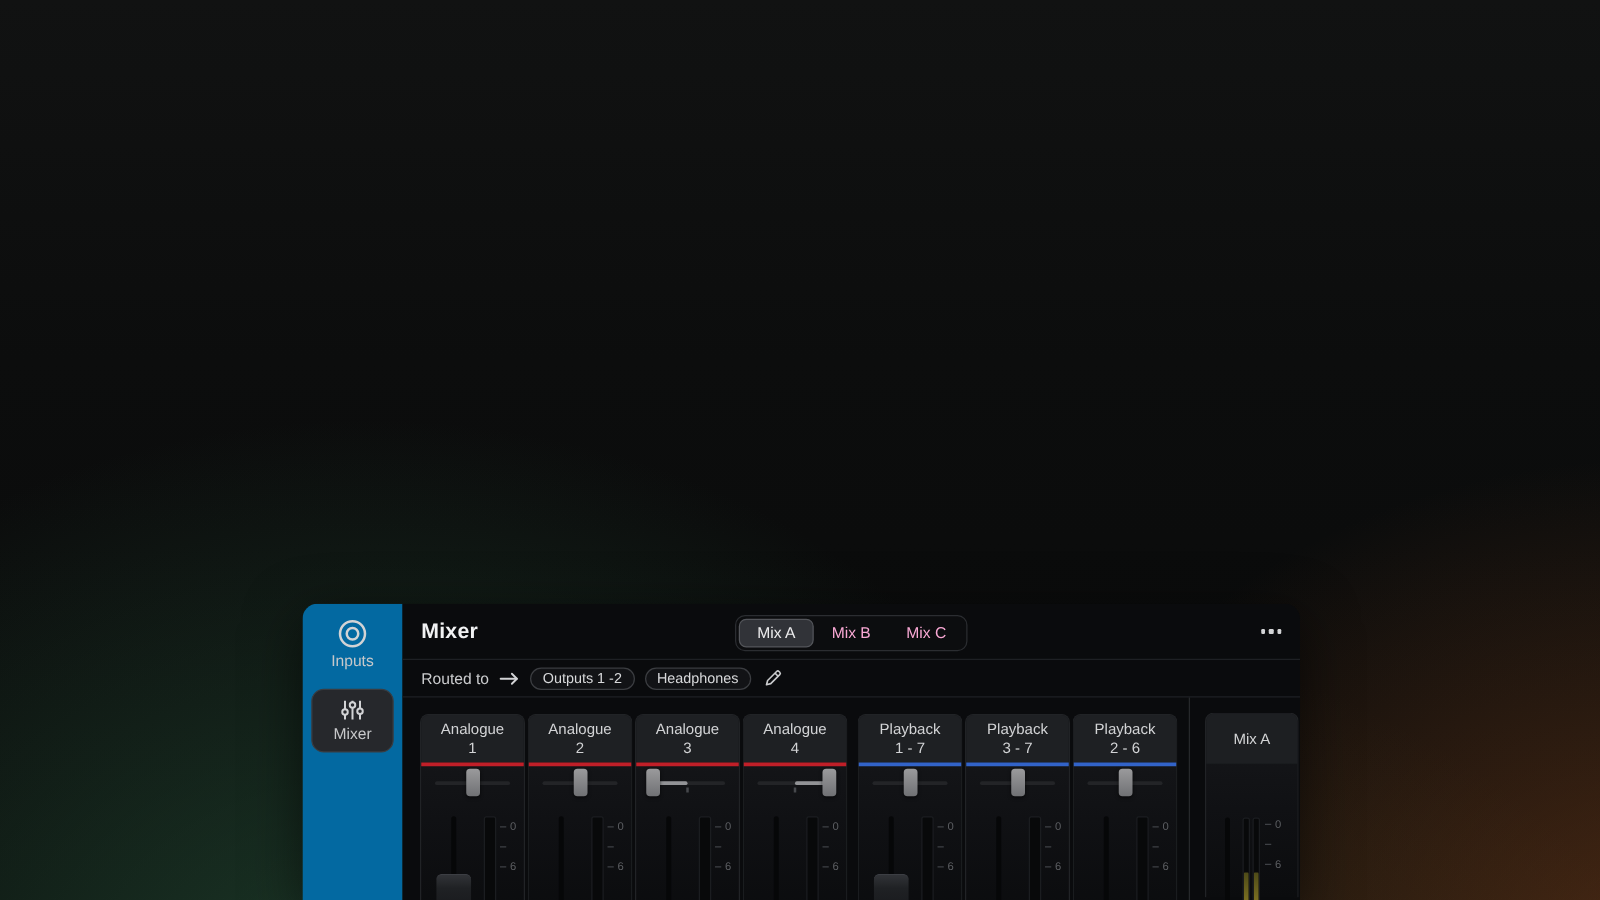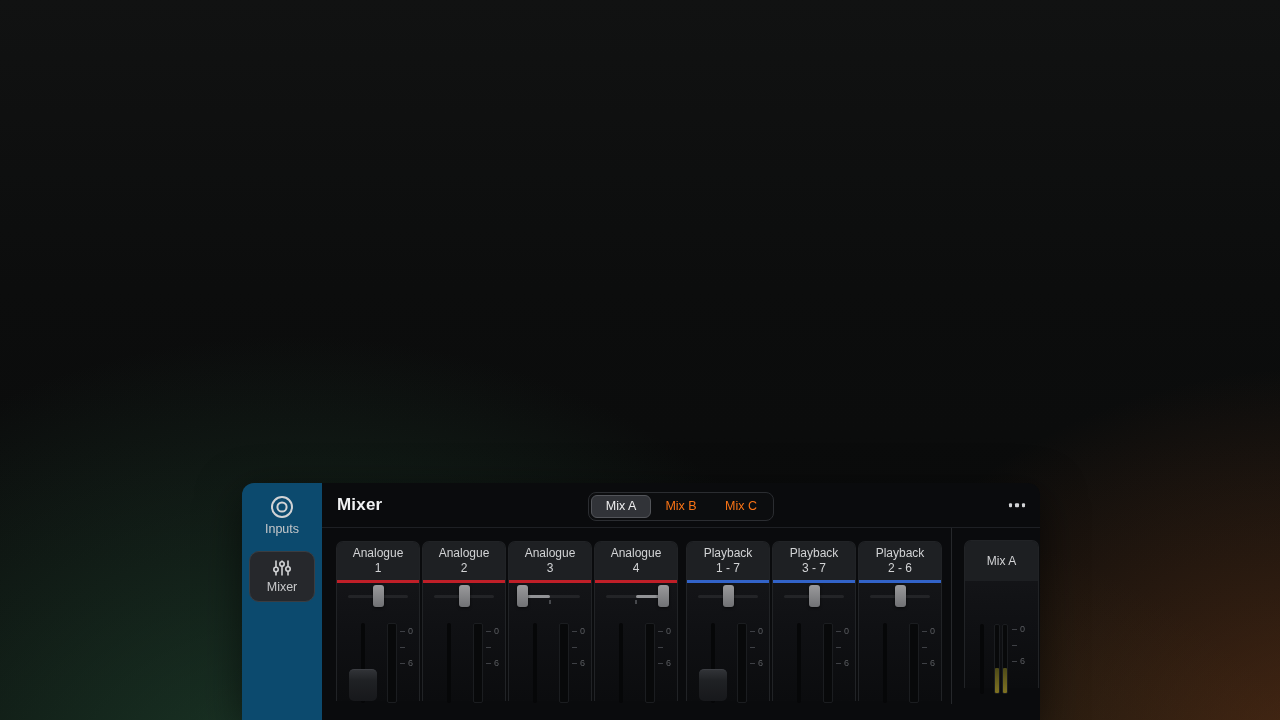--- a/index.html
+++ b/index.html
@@ -6,36 +6,36 @@
     font-family:"Liberation Sans",sans-serif;-webkit-font-smoothing:antialiased;}
   .bg{position:absolute;inset:0;width:1280px;height:720px;
     background:
       radial-gradient(950px 760px at 23% 112%, rgba(44,96,66,.55), rgba(0,0,0,0) 62%),
       radial-gradient(820px 640px at 104% 106%, rgba(142,74,30,.48), rgba(0,0,0,0) 62%),
       radial-gradient(1100px 800px at 58% 135%, rgba(96,96,44,.28), rgba(0,0,0,0) 60%),
       linear-gradient(180deg,#111212 0%,#0c0d0d 40%,#090a0a 100%);}
   .panel{position:absolute;left:242px;top:483px;width:798px;height:237px;display:flex;
     border-radius:12px 12px 0 0;overflow:hidden;box-shadow:0 12px 44px rgba(0,0,0,.55);}
   
-  .sidebar{width:80px;background:#0c4a6e;position:relative;flex:none;}
+  .sidebar{width:80px;background:#0369a1;position:relative;flex:none;}
   .side-item{position:absolute;left:7px;width:66px;text-align:center;cursor:pointer;}
   .side-item .lbl{font-size:12.5px;color:#c7c8ca;display:block;margin-top:2px;}
   .side-item.inputs{top:11px;}
   .side-item.mixersel{top:68px;height:51px;background:#26282c;border:1px solid #3a3d42;
     border-radius:10px;box-sizing:border-box;padding-top:6px;}
   .side-item svg{display:block;margin:0 auto;}
   
   .main{flex:1;background:#0a0b0d;position:relative;}
   .hdr{height:44px;border-bottom:1px solid #1e2024;position:relative;}
   .title{position:absolute;left:15px;top:50%;transform:translateY(-50%);
     font-size:17px;font-weight:700;color:#f1f2f3;letter-spacing:.2px;}
   .tabs{position:absolute;left:50%;top:9px;transform:translateX(-50%);display:flex;
     border:1px solid #2b2d31;border-radius:8px;padding:2px;background:rgba(255,255,255,0.01);}
   .tab{width:58px;height:21px;line-height:21px;text-align:center;font-size:12.5px;
-    color:#f97316;border-radius:6px;border:1px solid transparent;cursor:pointer;}
+    color:#f9a8d4;border-radius:6px;border:1px solid transparent;cursor:pointer;}
   .tab.sel{background:#313338;border-color:#53555a;color:#ededee;}
   .dots{position:absolute;right:15px;top:50%;transform:translateY(-50%);display:flex;gap:3px;cursor:pointer;}
   .dots i{width:3.5px;height:3.5px;background:#d3d4d6;border-radius:1px;display:block;}
   .routed{height:29px;border-bottom:1px solid #1e2024;display:flex;align-items:center;
     padding-left:15px;gap:8px;}
   .routed .rlabel{font-size:12.5px;color:#cbccce;}
   .badge{border:1px solid #3b3d41;border-radius:10px;padding:2px 9px;font-size:11.5px;
     color:#d8d9db;background:#121316;white-space:nowrap;}
   .editbtn{display:flex;align-items:center;cursor:pointer;margin-left:2px;}
   
@@ -126,20 +126,37 @@
         <div class="tab">Mix B</div>
         <div class="tab">Mix C</div>
       </div>
       <div class="dots">
           <i></i>
           <i></i>
           <i></i>
         </div>
     </div>
 
+    <div class="routed">
+      <span class="rlabel">Routed to</span>
+      <span style="display:flex;">
+        <svg width="17" height="12" viewBox="0 0 17 12" fill="none" stroke="#d2d3d5" stroke-width="1.5" stroke-linecap="round" stroke-linejoin="round">
+          <line x1="1.5" y1="6" x2="14.5" y2="6"></line>
+            <polyline points="10.5,2 14.5,6 10.5,10"></polyline>
+        </svg>
+      </span>
+      <span class="badge">Outputs 1 -2</span>
+      <span class="badge">Headphones</span>
+      <span class="editbtn">
+        <svg width="15" height="15" viewBox="0 0 15 15" fill="none" stroke="#c9cacc" stroke-width="1.3" stroke-linejoin="round">
+          <path d="M2.2 12.8l.9-3.4 7.2-7.2c.5-.5 1.4-.5 1.9 0l.6.6c.5.5.5 1.4 0 1.9l-7.2 7.2-3.4.9z"></path>
+          <line x1="9" y1="3.5" x2="11.5" y2="6"></line>
+        </svg>
+      </span>
+    </div>
 
     <div class="chan-area">
 
       <div class="strip pan-center">
     <div class="shead">
       <div>Analogue</div>
       <div>1</div>
     </div>
     <div class="accent" style="background: rgb(192, 31, 40);"></div>
     <div class="pan">

